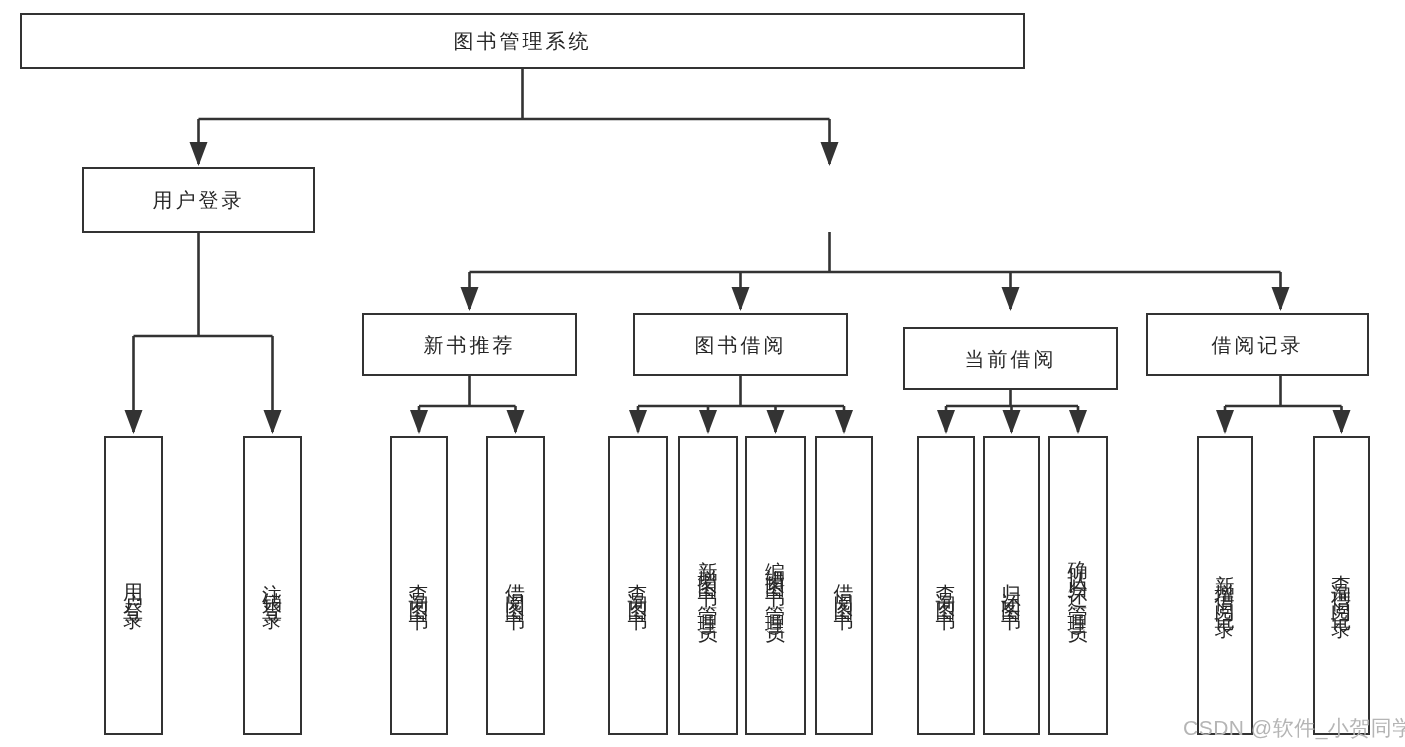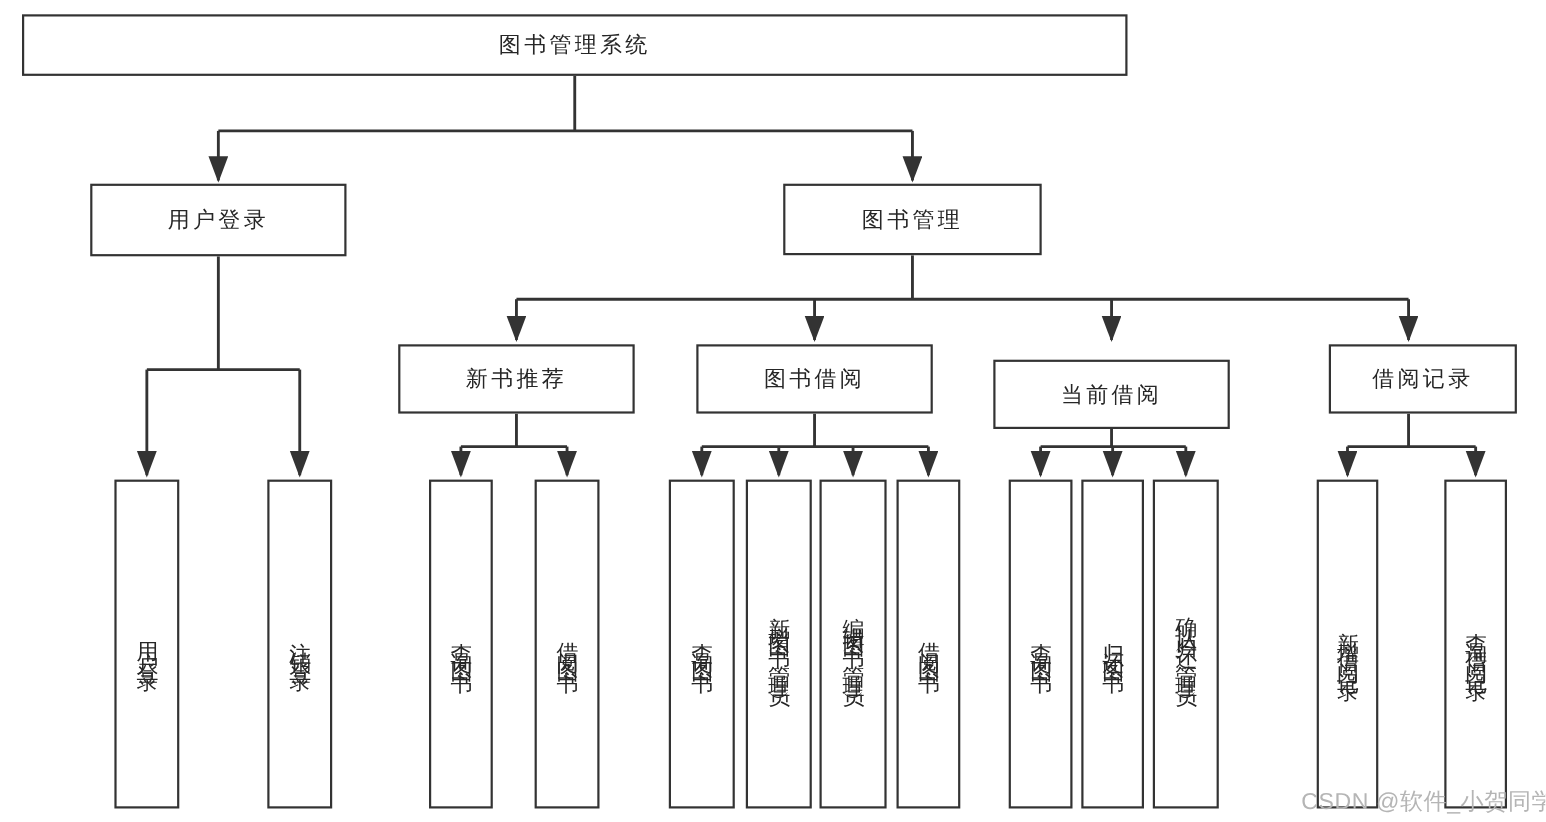--- a/index.html
+++ b/index.html
@@ -104,34 +104,31 @@
     <path class="arrow" d="M1341.5,406 L1341.5,432"></path>
   </svg>
 
   <div class="box h" style="left:20px;top:13px;width:1005px;height:56px">
     <span class="lbl">图书管理系统</span>
   </div>
 
   <div class="box h" style="left:82px;top:167px;width:233px;height:66px">
     <span class="lbl">用户登录</span>
   </div>
-  <div class="box h" style="left:712px;top:167px;width:235px;height:65px">
-    <span class="lbl">图书管理</span>
-  </div>
 
   <div class="box h" style="left:633px;top:313px;width:215px;height:63px">
     <span class="lbl">图书借阅</span>
   </div>
   <div class="box h" style="left:362px;top:313px;width:215px;height:63px">
     <span class="lbl">新书推荐</span>
   </div>
   <div class="box h" style="left:903px;top:327px;width:215px;height:63px">
     <span class="lbl">当前借阅</span>
   </div>
-  <div class="box h" style="left:1208px;top:313px;width:171px;height:63px">
+  <div class="box h" style="left:1146px;top:313px;width:223px;height:63px">
     <span class="lbl">借阅记录</span>
   </div>
 
   <div class="box v" style="left:104px;top:436px;width:59px;height:299px">
     <span class="lbl">用户登录</span>
   </div>
   <div class="box v" style="left:243px;top:436px;width:59px;height:299px">
     <span class="lbl">注销登录</span>
   </div>
   <div class="box v" style="left:390px;top:436px;width:58px;height:299px">

